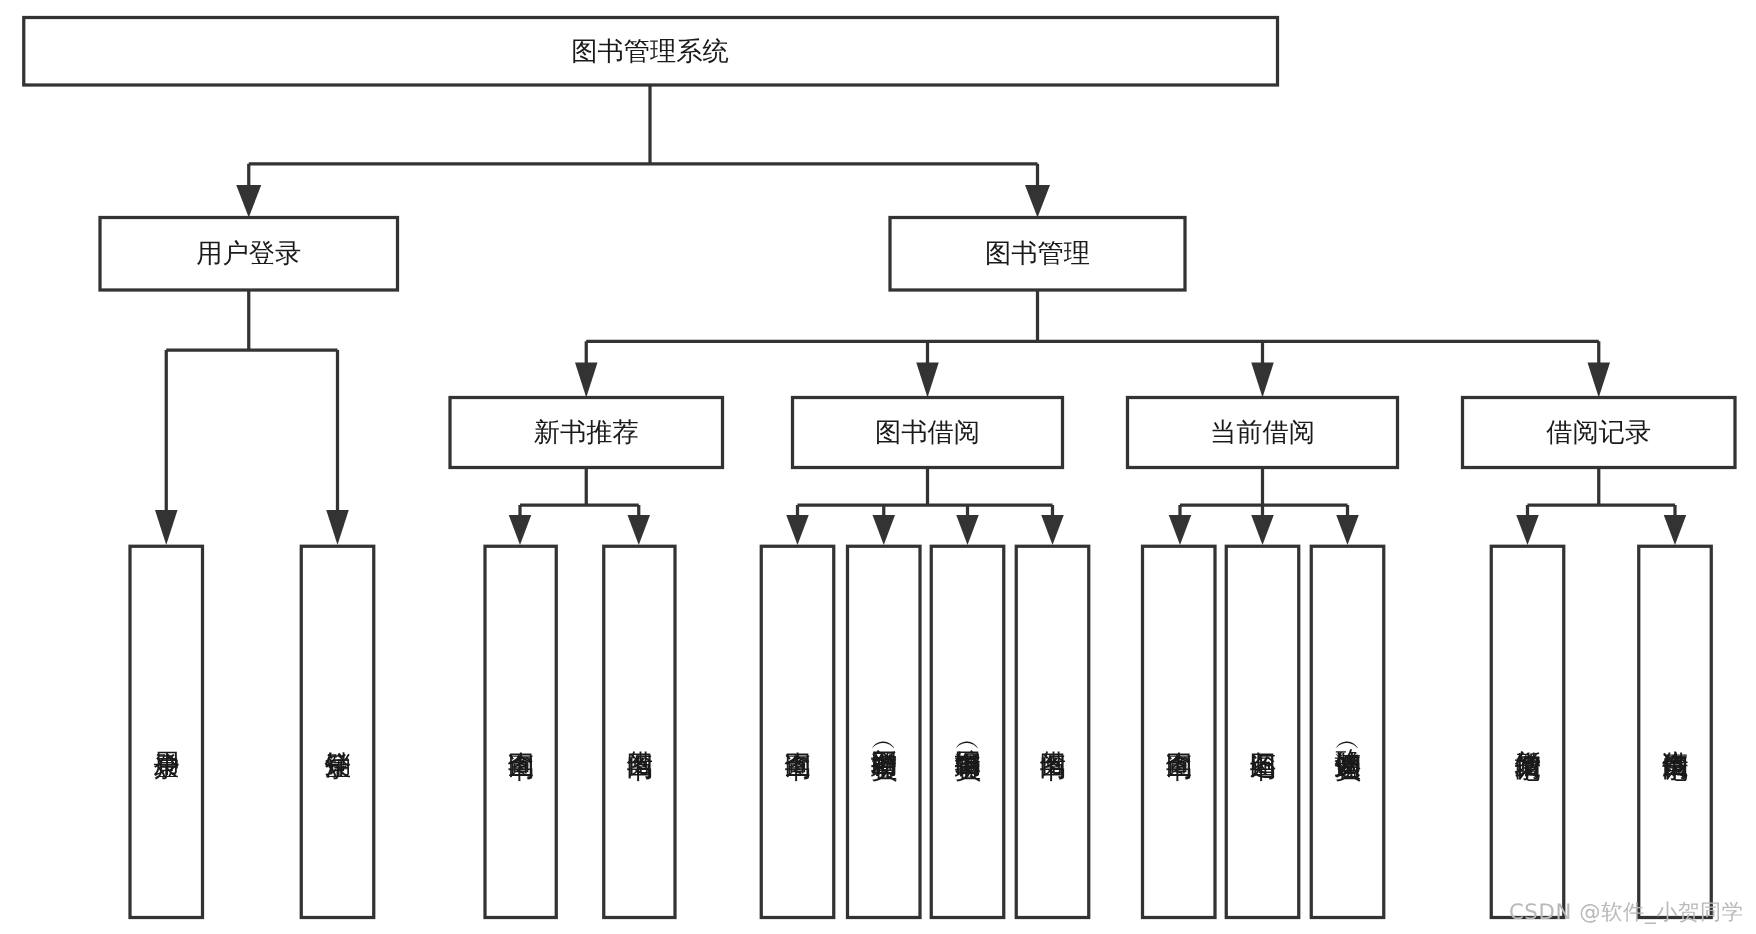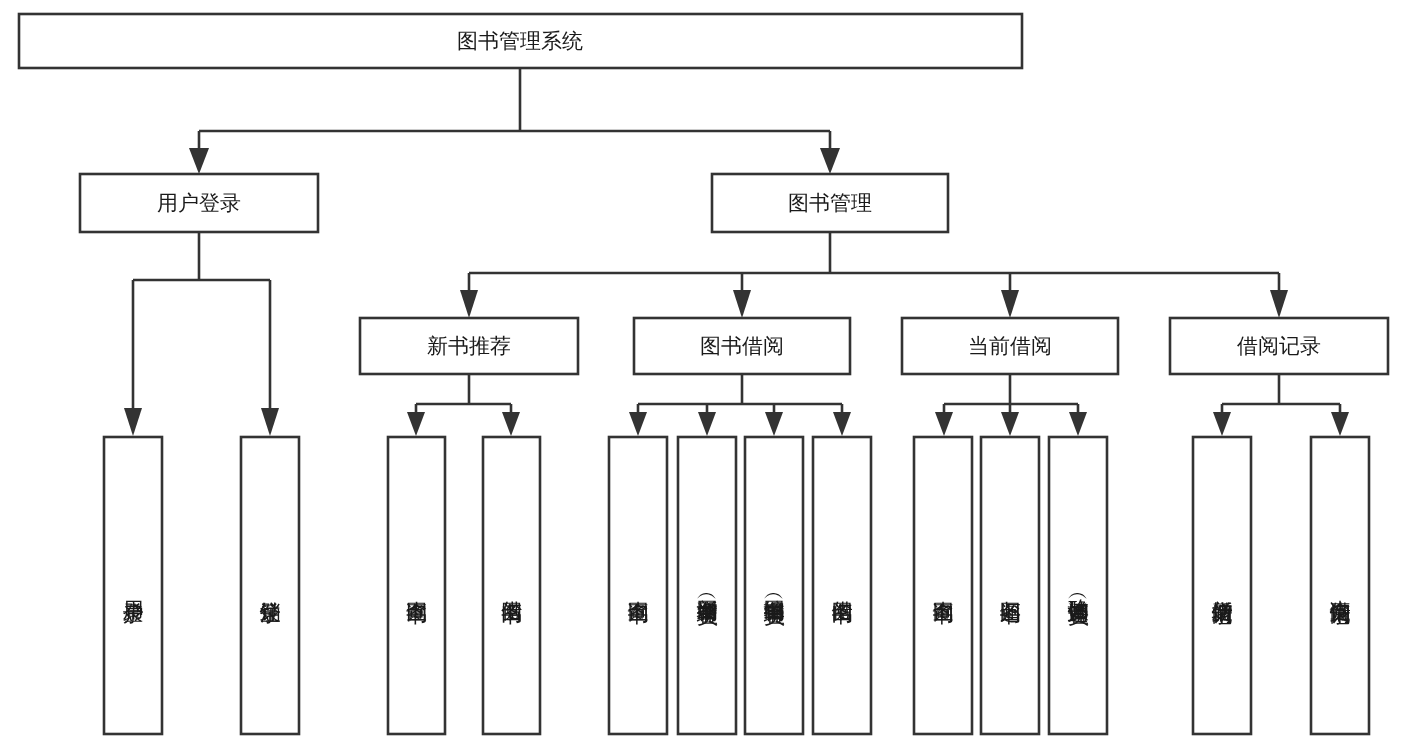--- a/index.html
+++ b/index.html
@@ -293,13 +293,14 @@
       <rect class="node-box" x="1311" y="437" width="58" height="297"></rect>
       <foreignObject x="1313" y="439" width="54" height="293">
         <div xmlns="http://www.w3.org/1999/xhtml" class="vlabel-wrap">
           <div class="vlabel">查询借阅记录</div>
         </div>
       </foreignObject>
     </g>
 
   </svg>
 
+  <div id="watermark">CSDN @软件_小贺同学</div>
 </div>
 
 </body></html>

